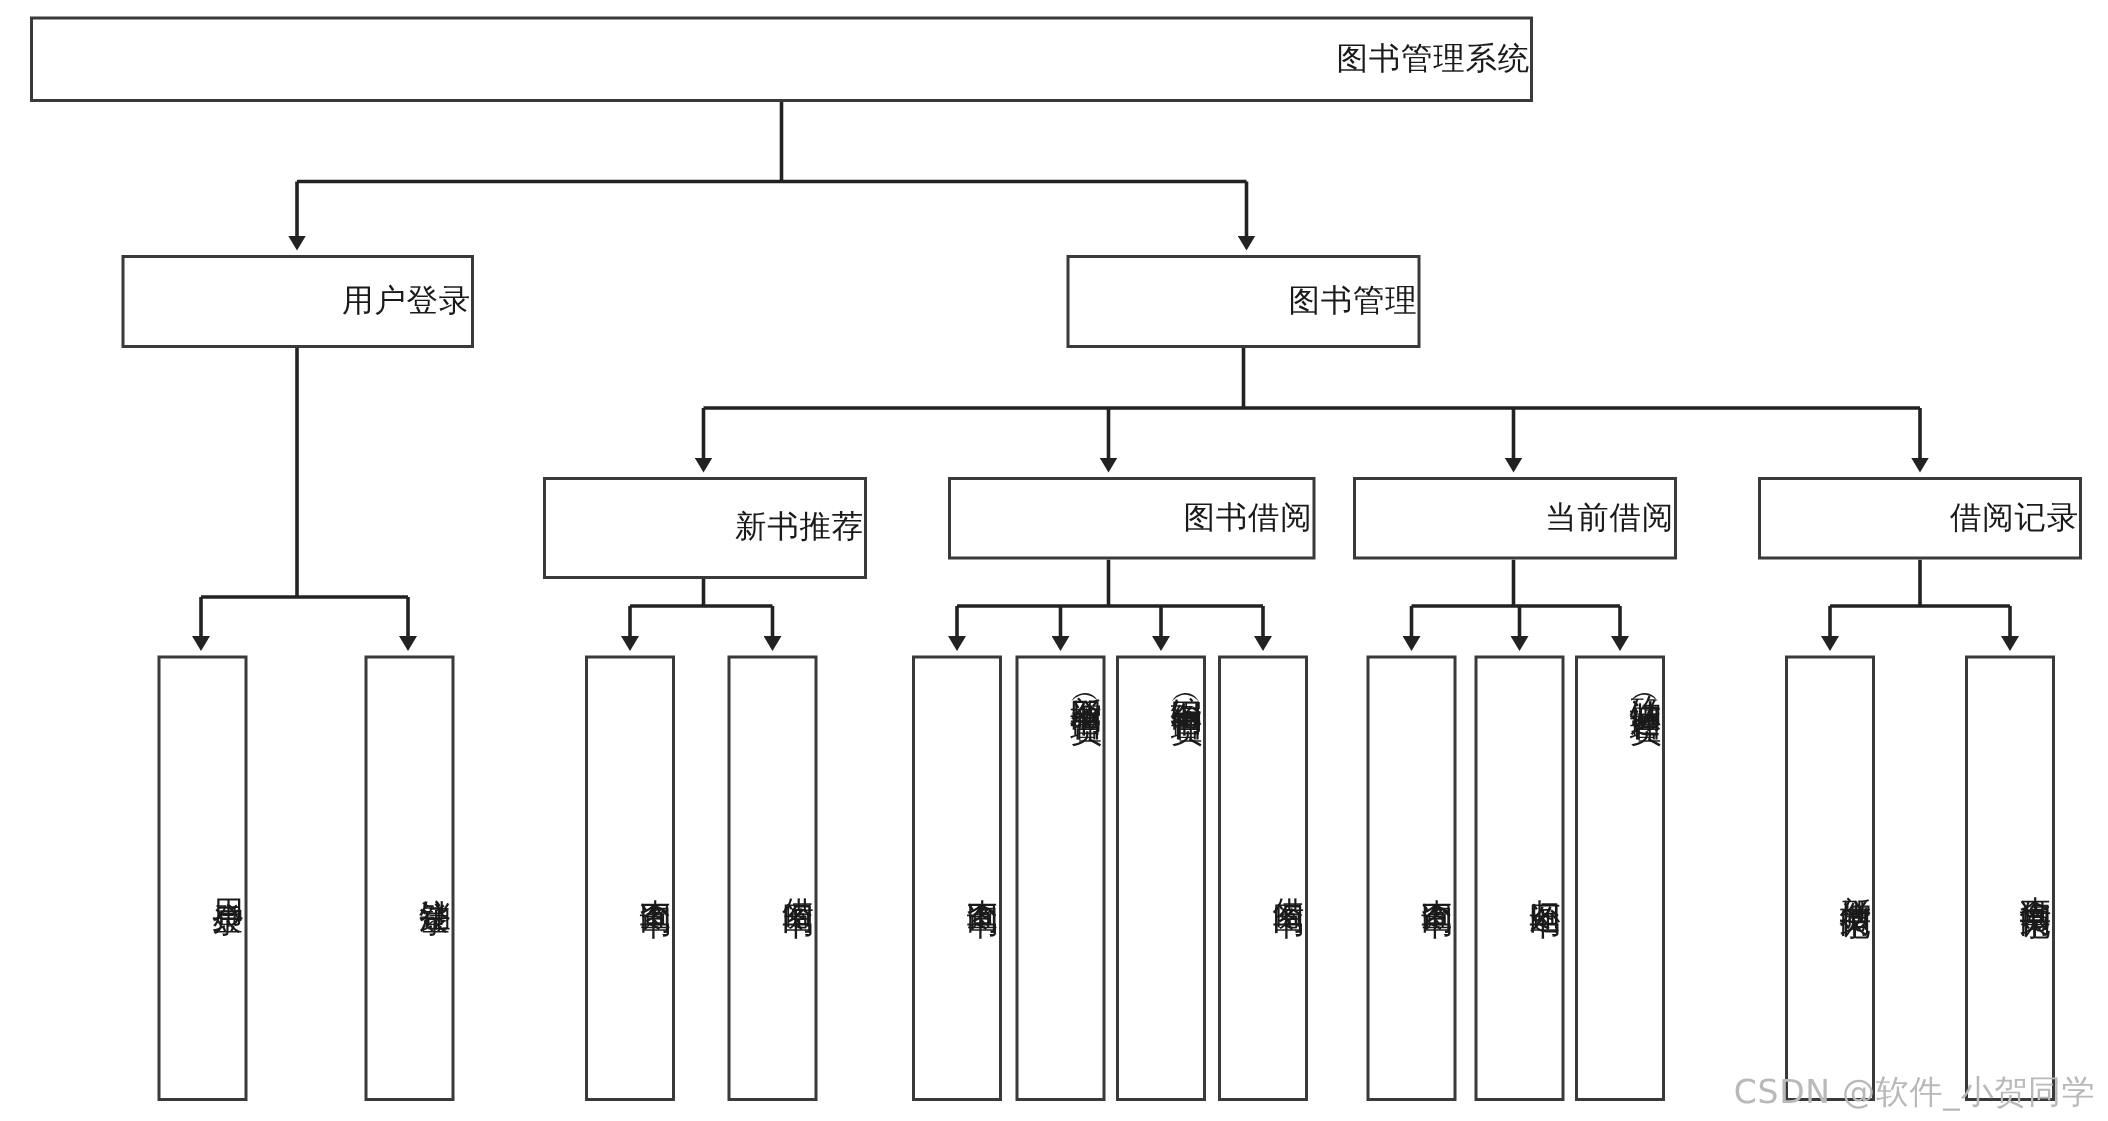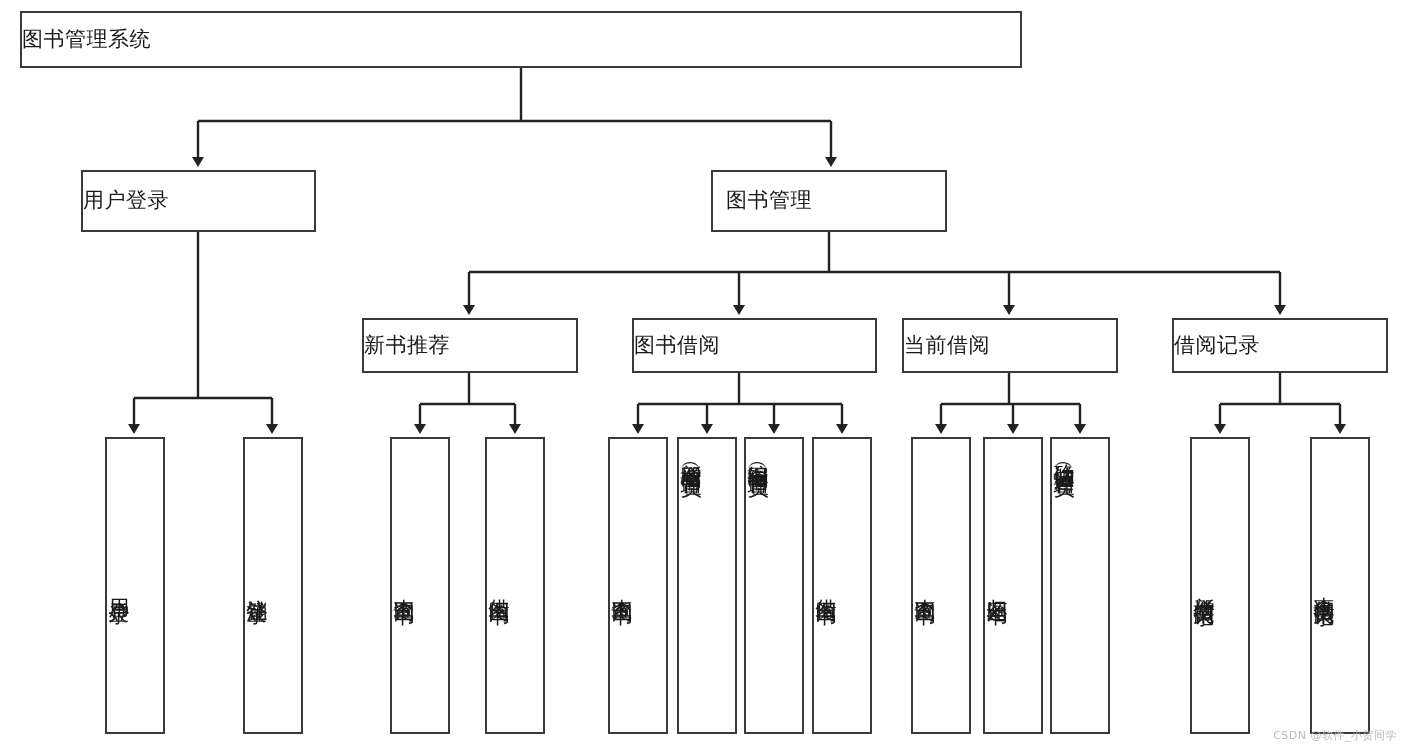--- a/index.html
+++ b/index.html
@@ -25,21 +25,21 @@
     width: 1405px;
     height: 747px;
   }
   .node {
     position: absolute;
     box-sizing: border-box;
     border: 2px solid #3a3a3a;
     background: #ffffff;
     display: flex;
     align-items: center;
-    justify-content: flex-start;
+    justify-content: flex-end;
     color: #1a1a1a;
     z-index: 3;
   }
   .node-h {
     font-size: 21px;
     letter-spacing: 0.5px;
     line-height: 1.2;
     white-space: nowrap;
   }
   .node-v {
@@ -59,21 +59,21 @@
     line-height: 1.1;
     letter-spacing: 2px;
   }
   .vtext-mid {
     align-self: center;
   }
   .watermark {
     position: absolute;
     right: 8px;
     bottom: 4px;
-    font-size: 11px;
+    font-size: 22px;
     color: #b9b9b9;
     letter-spacing: 0.5px;
     white-space: nowrap;
     z-index: 6;
     font-family: "DejaVu Sans", "Liberation Sans", sans-serif;
   }
 </style>
 </head>
 <body>
 
@@ -133,21 +133,21 @@
     <span>图书管理系统</span>
   </div>
 
   <div class="node node-h" style="left:81px; top:170px; width:235px; height:62px;">
     <span>用户登录</span>
   </div>
   <div class="node node-h" style="left:711px; top:170px; width:236px; height:62px;padding-left:13px;">
     <span>图书管理</span>
   </div>
 
-  <div class="node node-h" style="left:362px; top:318px; width:216px; height:55px;">
+  <div class="node node-h" style="left:362px; top:318px; width:216px; height:68px;">
     <span>新书推荐</span>
   </div>
   <div class="node node-h" style="left:632px; top:318px; width:245px; height:55px;">
     <span>图书借阅</span>
   </div>
   <div class="node node-h" style="left:1172px; top:318px; width:216px; height:55px;">
     <span>借阅记录</span>
   </div>
   <div class="node node-h" style="left:902px; top:318px; width:216px; height:55px;">
     <span>当前借阅</span>

